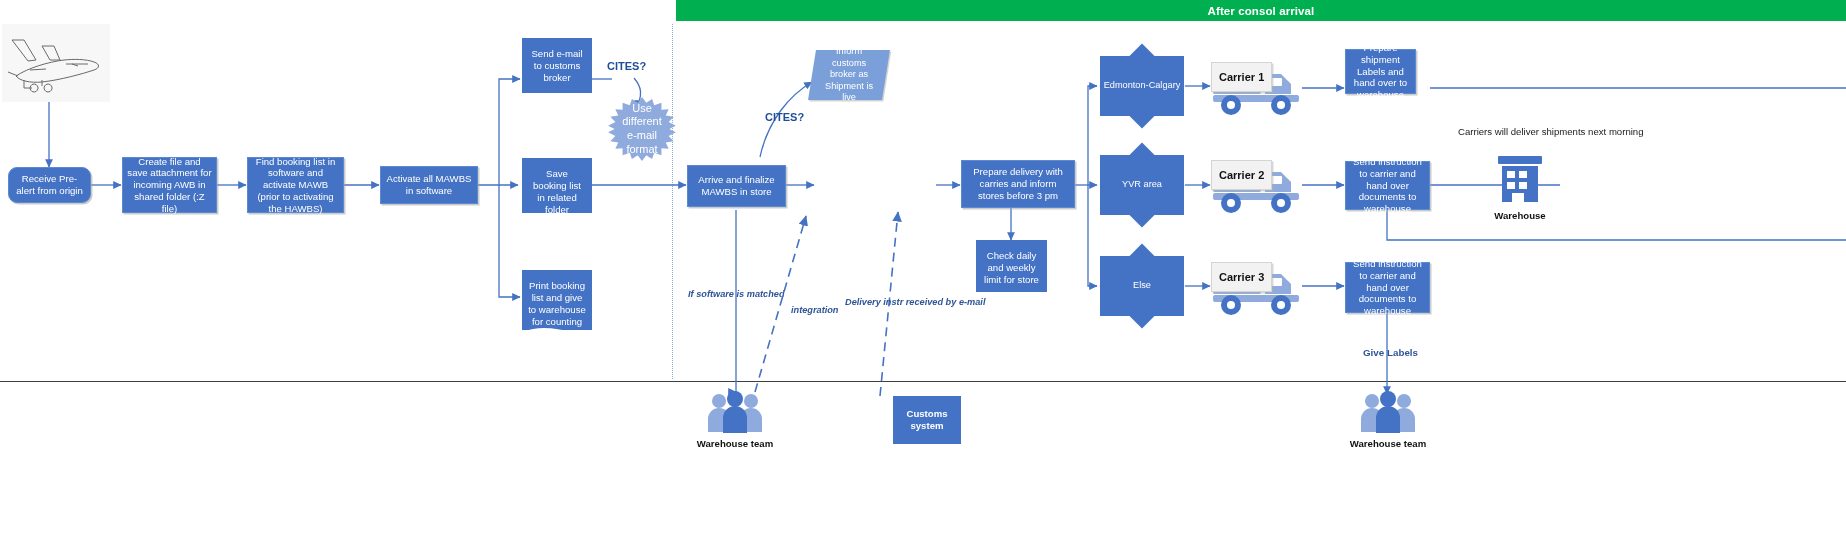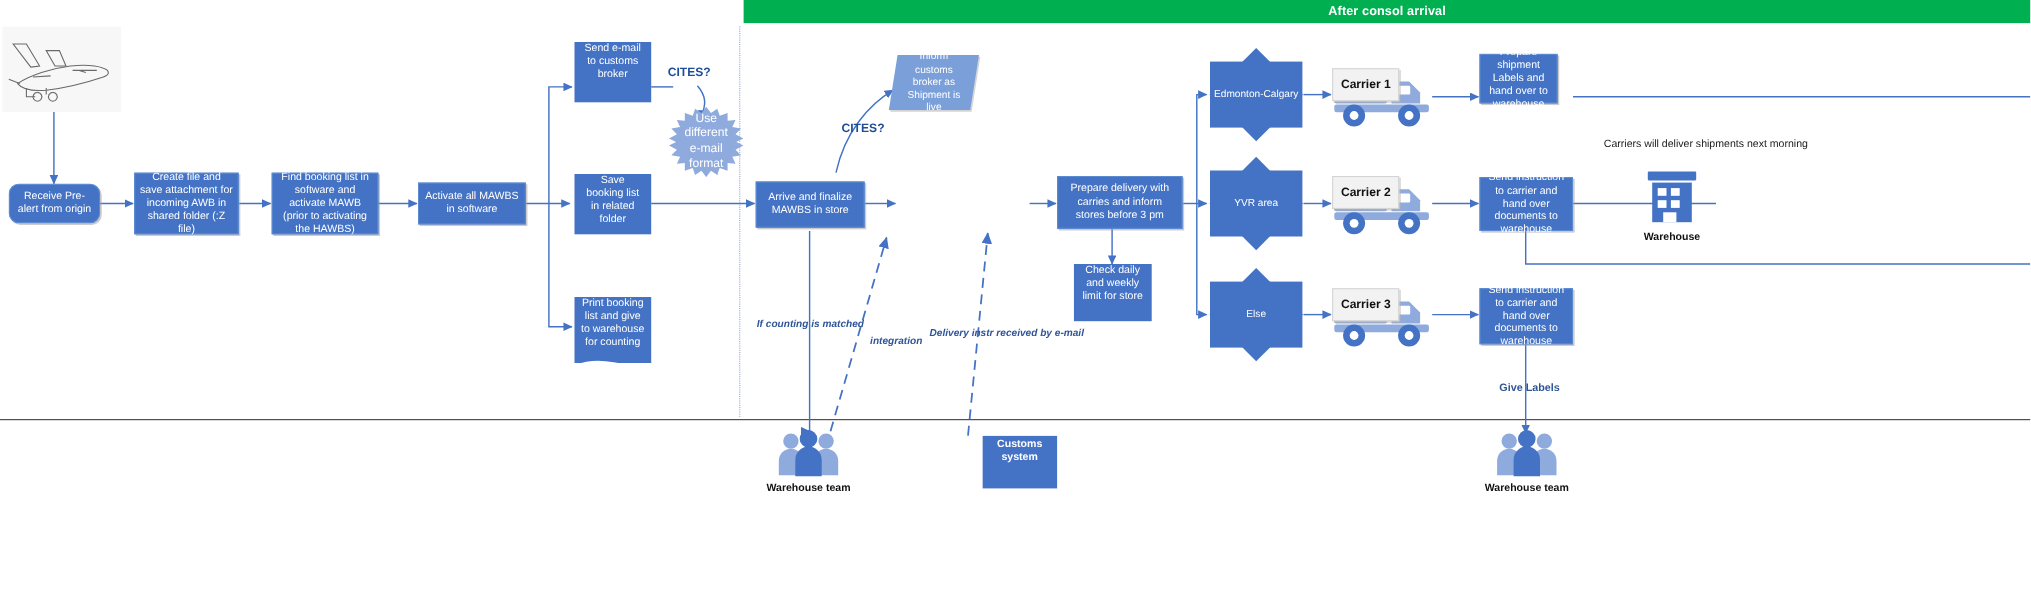--- a/index.html
+++ b/index.html
@@ -63,21 +63,21 @@
   .doc {
     position: absolute;
     background: #4472c4;
     color: #ffffff;
     font-size: 9.6px;
     line-height: 1.25;
     text-align: center;
     display: flex;
     align-items: flex-start;
     justify-content: center;
-    padding-top: 0;
+    padding-top: 10px;
     -webkit-clip-path: path("M0,0 L200,0 L200,62 C165,90 135,48 100,62 C65,76 35,48 0,62 Z");
     clip-path: path("M0,0 L200,0 L200,62 C165,90 135,48 100,62 C65,76 35,48 0,62 Z");
   }
   .doc > span { display:block; padding: 0 6px; }
 
   
   .para {
     position: absolute;
     background: #7ba0d9;
     color: #ffffff;
@@ -412,18 +412,18 @@
     </g>
     <g fill="#4472c4">
       <circle cx="29" cy="9" r="8"></circle>
       <path d="M17,43 v-15 a12,12 0 0 1 24,0 v15 z"></path>
     </g>
   </svg>
   <div class="caption" style="left:1338px; top:438px; width:100px;">Warehouse team</div>
 
   <div class="lbl cites" style="left:607px; top:60px;">CITES?</div>
   <div class="lbl cites" style="left:765px; top:111px;">CITES?</div>
-  <div class="lbl it" style="left:688px; top:289px;">If counting is matched</div>
+  <div class="lbl it" style="left:688px; top:289px;">If software is matched</div>
   <div class="lbl it" style="left:791px; top:305px;">integration</div>
   <div class="lbl it" style="left:845px; top:297px;">Delivery instr received by e-mail</div>
   <div class="lbl" style="left:1363px; top:347px;">Give Labels</div>
 
 </div>
 
 </body></html>

